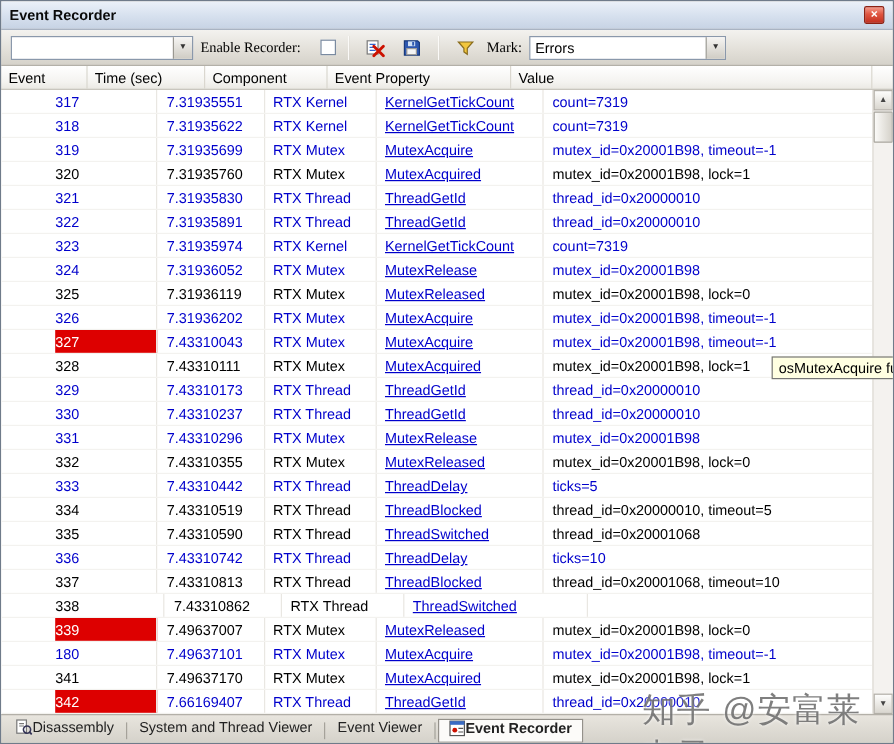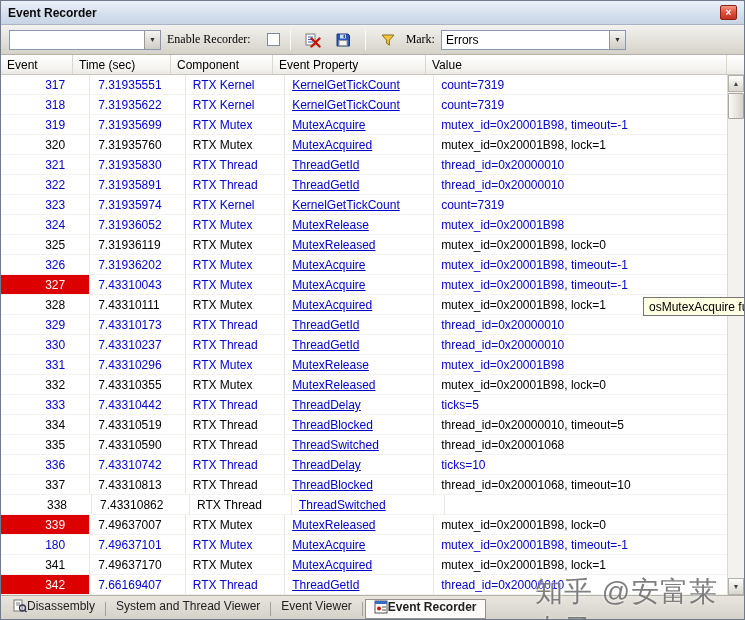--- a/index.html
+++ b/index.html
@@ -22,42 +22,42 @@
   
   .toolbar { height:30px; display:flex; align-items:center; gap:6px; padding:0 8px;
              background:linear-gradient(180deg,#f3f2ef 0%,#e2dfd8 60%,#d5d2ca 100%);
              border-bottom:1px solid #b3b0a8; }
   .combo { display:flex; height:20px; border:1px solid #8a98ab; background:#fff; }
   .combo-field { flex:1; font-size:12px; padding:2px 4px; white-space:nowrap; overflow:hidden; color:#000; }
   .combo-btn { width:16px; background:linear-gradient(180deg,#f6f5f3,#cfccc4);
                border-left:1px solid #9a9891; font-size:7px; color:#333;
                display:flex; align-items:center; justify-content:center; cursor:pointer; }
   .combo.filter { width:152px; }
-  .combo.mark { width:185px;justify-content:flex-end; }
+  .combo.mark { width:164px;justify-content:flex-end; }
   .tlabel { font-size:12px; color:#000; white-space:nowrap;font-family:Liberation Serif, serif; }
   .checkbox { width:13px; height:13px; background:#fff; border:1px solid #7a8aa0; margin-left:10px; cursor:pointer; }
   .sep { width:1px; height:20px; background:#adaaa2; border-right:1px solid #fbfaf8; margin:0 4px; }
   .toolicon { width:24px; height:22px; display:flex; align-items:center; justify-content:center;
               cursor:pointer; border:1px solid transparent; }
 
   
   .thead { display:flex; height:20px; background:linear-gradient(180deg,#ffffff 0%,#f4f3f0 70%,#ebe9e4 100%);
            border-bottom:1px solid #c9c6be; }
   .th { font-size:12px; color:#000; padding:3px 0 0 6px; border-right:1px solid #dad7cf;
         height:100%; white-space:nowrap; overflow:hidden; cursor:default; }
   .w-event { width:72px; } .w-time { width:98px; } .w-comp { width:102px; }
   .w-prop { width:153px; } .w-val { width:301px; } .w-fill { width:17px; border-right:none; }
 
   
   .body-wrap { position:relative; height:520px; background:#fff; display:flex; }
   .tbody { width:726px; overflow:hidden; }
   .tr { display:flex; height:20px; border-bottom:1px solid #f3f2ef; background:#fff; }
   .td { font-size:12px; padding-top:3px; border-right:1px solid #e9e7e2;
         overflow:hidden; white-space:nowrap; height:100%; }
-  .c-event { width:91px; text-align:right; padding-right:24px; }
+  .c-event { width:91px; padding-right:24px;margin-left:45px; }
   .c-time  { width:98px;  padding-left:8px; }
   .c-comp  { width:102px; padding-left:7px; }
   .c-prop  { width:153px; padding-left:7px; }
   .c-val   { width:301px; padding-left:7px; border-right:none; }
   .tr.call   { color:#0000cc; }
   .tr.status { color:#000000; }
   .c-prop a { color:#0000cc; text-decoration:underline; cursor:pointer; }
   .tr.marked .c-event { background:#dd0000; color:#fff; }
 
   

